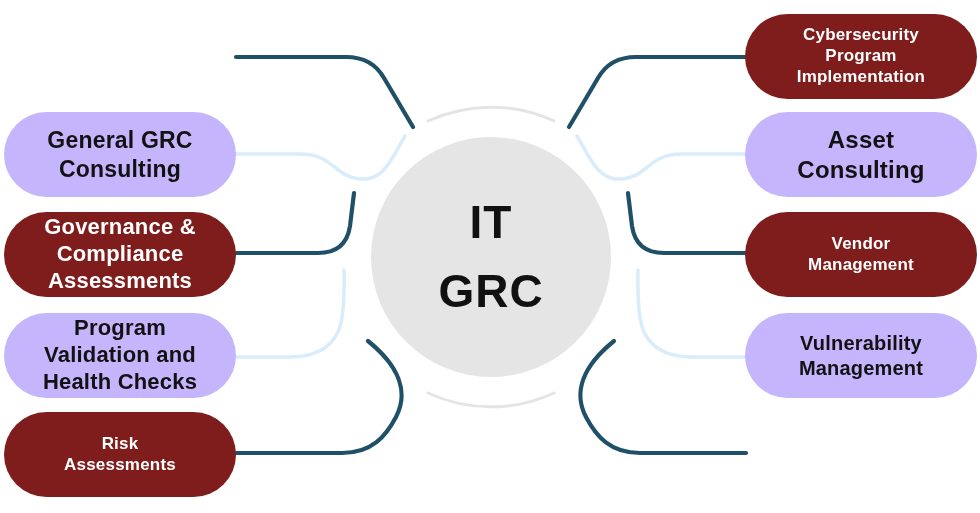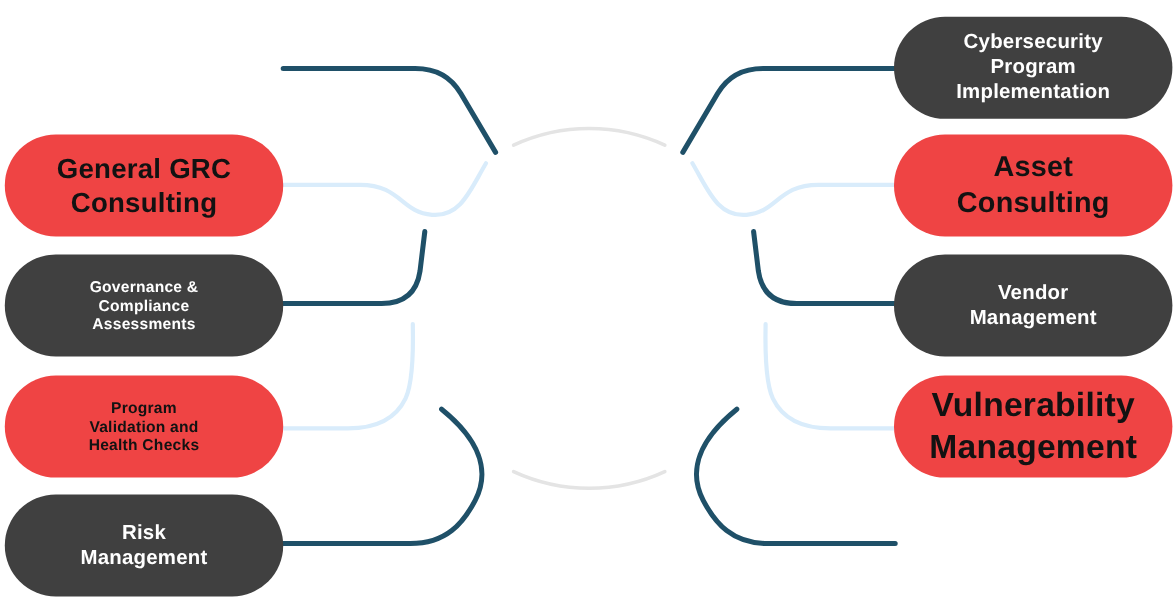--- a/index.html
+++ b/index.html
@@ -19,32 +19,32 @@
   .pill{
     position:absolute;
     width:232px;height:85px;
     border-radius:44px;
     display:flex;align-items:center;justify-content:center;
     text-align:center;
     font-weight:700;
     z-index:2;
   }
   .pill span{white-space:pre-line;line-height:1.22;letter-spacing:.2px;}
-  .pill.dark{background:#404040;color:#ffffff;}
-  .pill.light{background:#ef4444;color:#121212;}
+  .pill.dark{background:#7f1d1d;color:#ffffff;}
+  .pill.light{background:#c4b5fd;color:#121212;}
   .left-col{left:4px;}
   .right-col{left:745px;}
   .row1{top:14px;}
   .row2{top:112px;}
   .row3{top:212px;}
   .row4{top:313px;}
   .row5{top:412px;}
   .s17{font-size:17px;}
-  .s19{font-size:13px;}
-  .s20{font-size:28px;align-items:center;}
+  .s19{font-size:22px;}
+  .s20{font-size:20px;align-items:center;}
   .s21{font-size:17px;}
   .s23{font-size:23px;}
   .s24{font-size:24px;}
 
   .center-circle{
     position:absolute;
     left:371px;top:137px;
     width:240px;height:240px;
     border-radius:50%;
     background:#e5e5e5;
@@ -74,38 +74,42 @@
       <path class="dark-line" d="M 236 57 L 346 57 Q 372 57 384 78 L 413 127" stroke="#1f5068"></path>
       <path class="light-line" d="M 236 154 L 300 154 C 334 154 334 177 360 179 C 384 181 392 158 405 136" stroke="#d9ecfb"></path>
       <path class="dark-line" d="M 236 253 L 318 253 Q 346 253 350 226 L 354 193" stroke="#1f5068"></path>
       <path class="light-line" d="M 236 357 L 290 357 Q 326 357 338 332 Q 345 317 344 270" stroke="#d9ecfb"></path>
       <path class="dark-line" d="M 236 453 L 342 453 C 372 453 386 436 396 417 C 409 392 399 366 368 341" stroke="#1f5068"></path>
     </g>
 
     <use href="#left-lines" xlink:href="#left-lines" transform="translate(982,0) scale(-1,1)"></use>
   </svg>
 
+  <div class="center-circle">
+    <div class="ln">IT</div>
+    <div class="ln">GRC</div>
+  </div>
 
   <div class="pill light left-col row2 s23">
     <span>General GRC
 Consulting</span>
   </div>
   <div class="pill dark left-col row3 s19">
     <span>Governance &amp;
 Compliance
 Assessments</span>
   </div>
   <div class="pill light left-col row4 s19">
     <span>Program
 Validation and
 Health Checks</span>
   </div>
   <div class="pill dark left-col row5 s21">
     <span>Risk
-Management</span>
+Assessments</span>
   </div>
 
   <div class="pill dark right-col row1 s17">
     <span>Cybersecurity
 Program
 Implementation</span>
   </div>
   <div class="pill light right-col row2 s24">
     <span>Asset
 Consulting</span>

